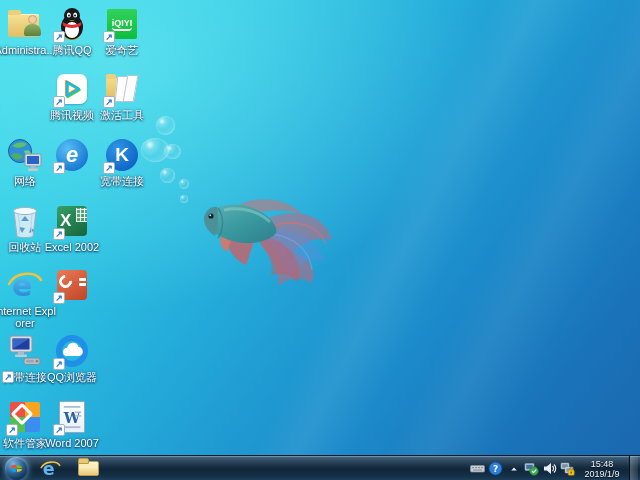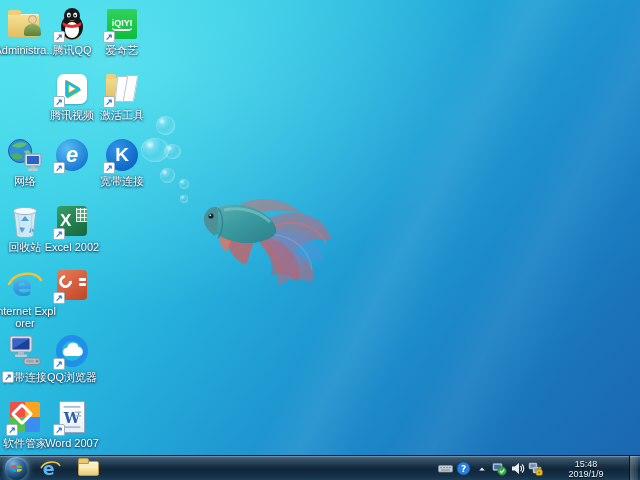--- a/index.html
+++ b/index.html
@@ -95,21 +95,21 @@
     background:radial-gradient(circle at 35% 28%, #7fb2dd, #2c6292 45%, #123a5e 70%, #081f36 100%);
     box-shadow:0 0 6px rgba(120,190,240,.8), inset 0 1px 2px rgba(255,255,255,.5);display:flex;align-items:center;justify-content:center;}
   .tb-btn{width:32px;height:25px;display:flex;align-items:center;justify-content:center;cursor:pointer;margin-left:6px;}
 
   .tb-folder{width:21px;height:15px;position:relative;background:linear-gradient(#fdf6cf,#eccf7e);border:1px solid #b89a4e;border-radius:2px;}
   .tb-folder::before{content:"";position:absolute;top:-4px;left:-1px;width:9px;height:4px;background:#e8c96f;border:1px solid #b89a4e;border-radius:2px 2px 0 0;}
   .tb-folder::after{content:"";position:absolute;left:0;bottom:0;width:19px;height:9px;background:linear-gradient(#fbf3c4,#e7c873);border-radius:1px 1px 2px 2px;}
 
   .tray{position:absolute;right:0;top:0;height:25px;display:flex;align-items:center;gap:3px;padding-right:2px;}
   .tray-ic{width:15px;height:15px;display:flex;align-items:center;justify-content:center;cursor:pointer;}
-  .clock{width:44px;text-align:center;color:#eef4fa;font-size:9px;line-height:10px;cursor:default;margin:0 18px;
+  .clock{width:44px;text-align:center;color:#eef4fa;font-size:9px;line-height:10px;cursor:default;margin:0 2px;
     text-shadow:0 1px 1px rgba(0,0,0,.8);}
   .show-desktop{width:9px;height:25px;border-left:1px solid #04101c;
     background:linear-gradient(90deg, rgba(255,255,255,.25), rgba(255,255,255,.08));cursor:pointer;}
 </style>
 </head>
 <body>
 
 <div class="desktop">
   <div class="rays"></div>
 

